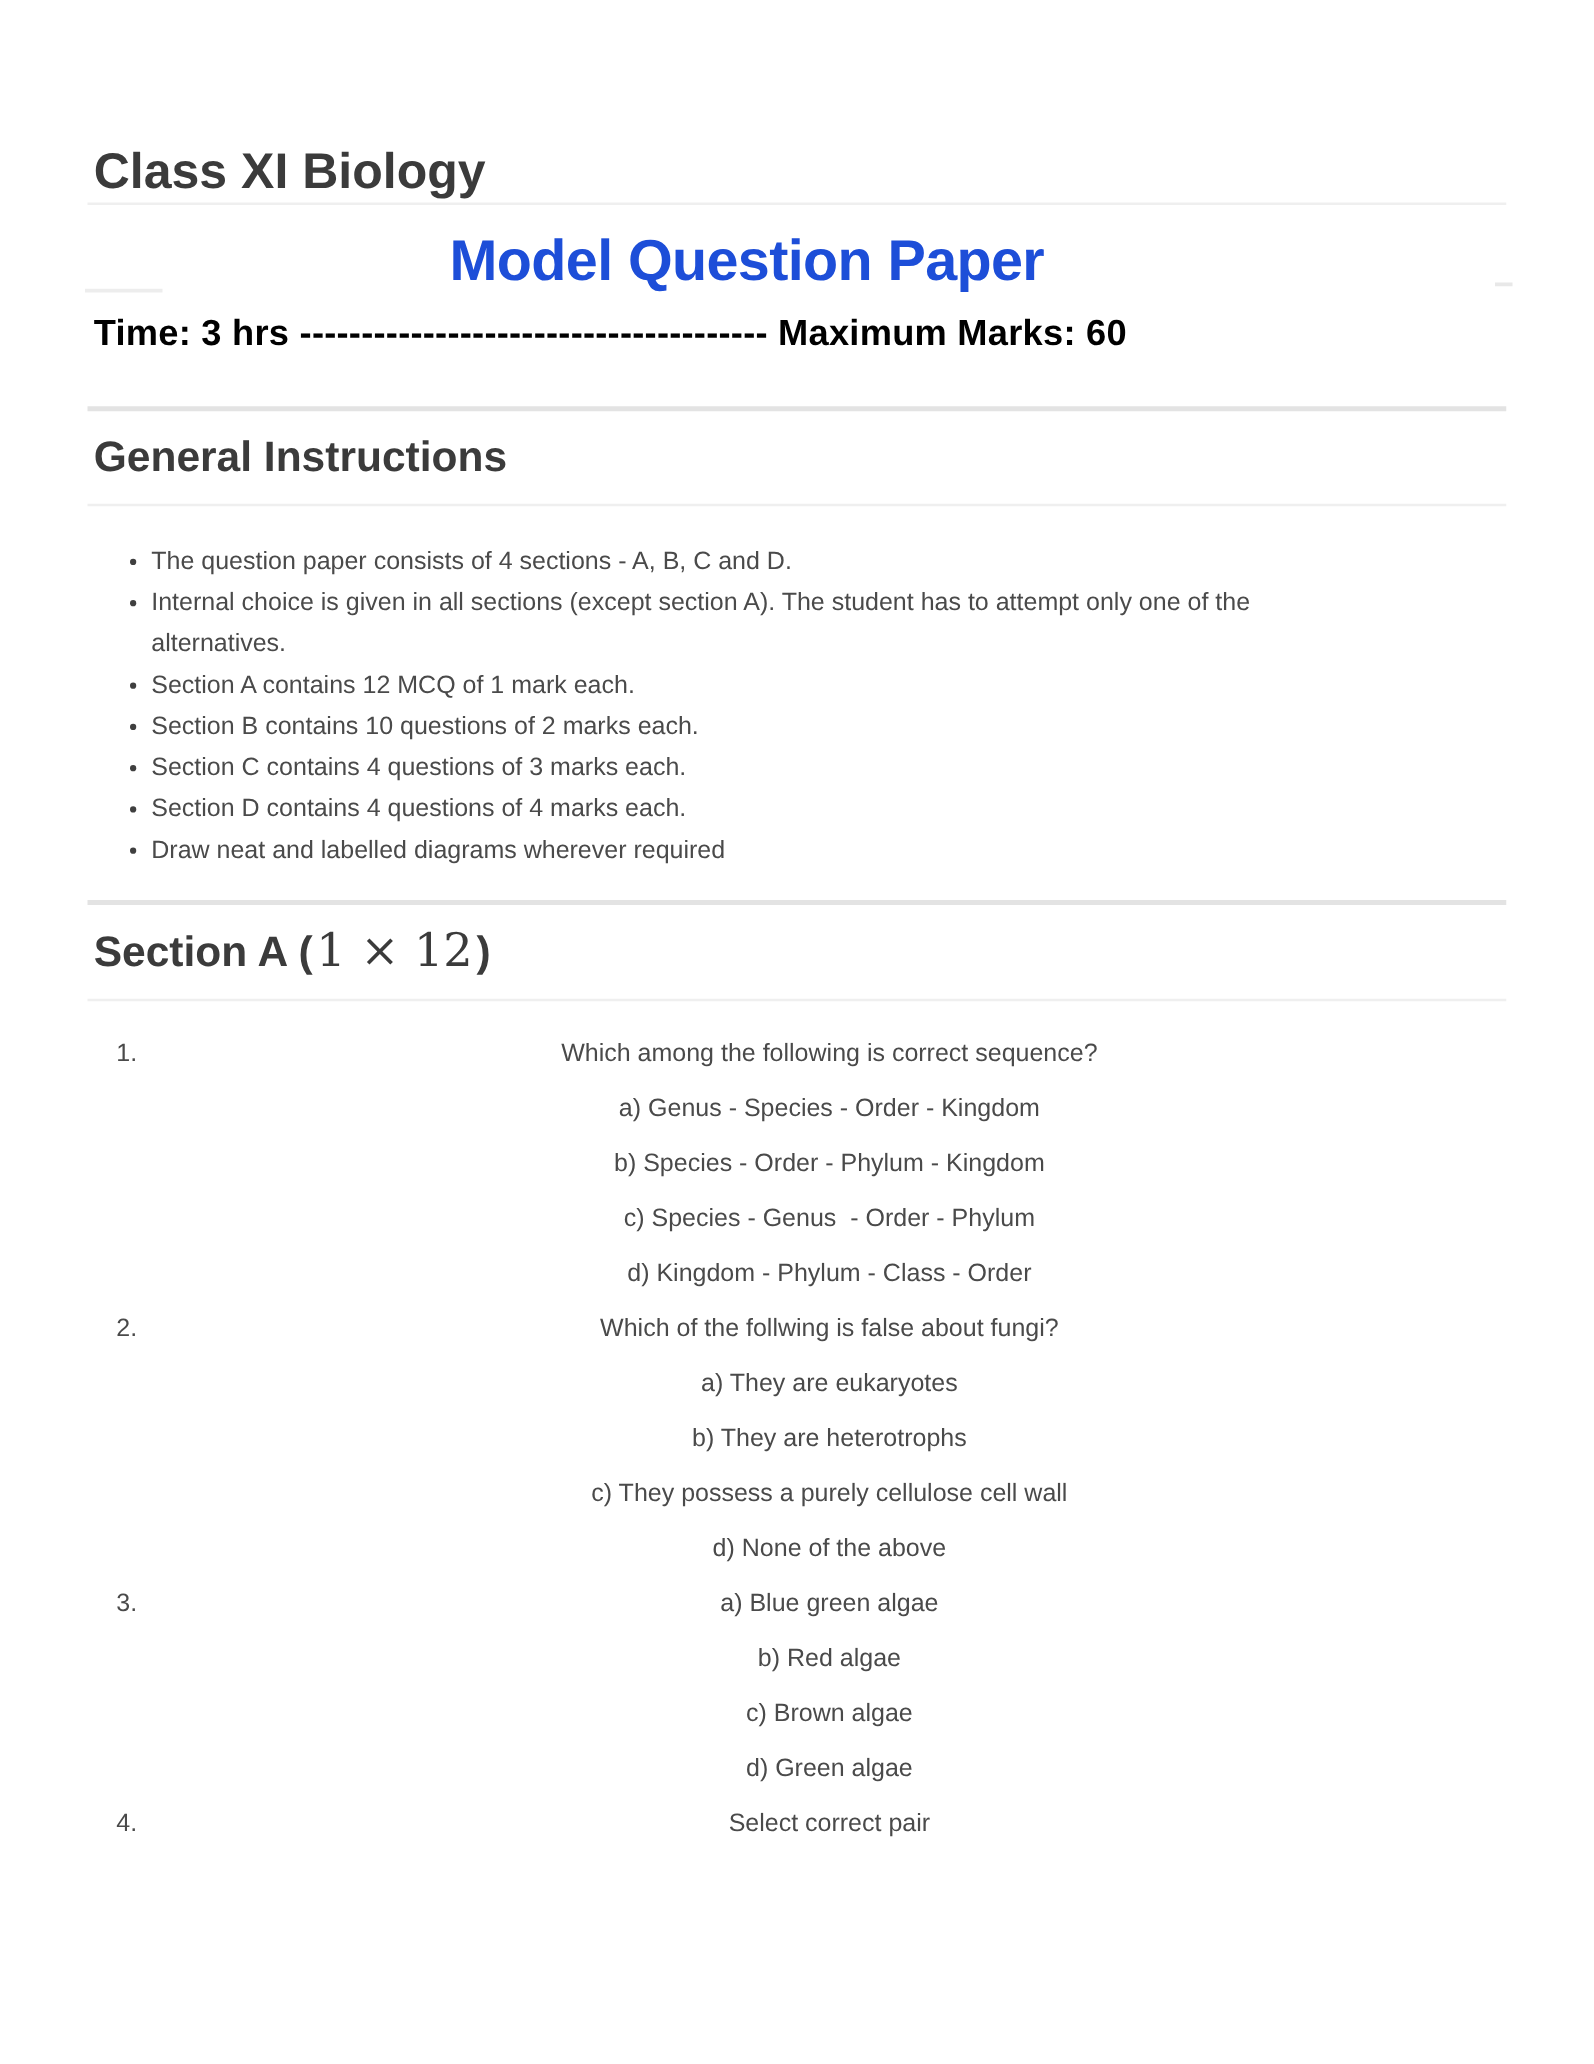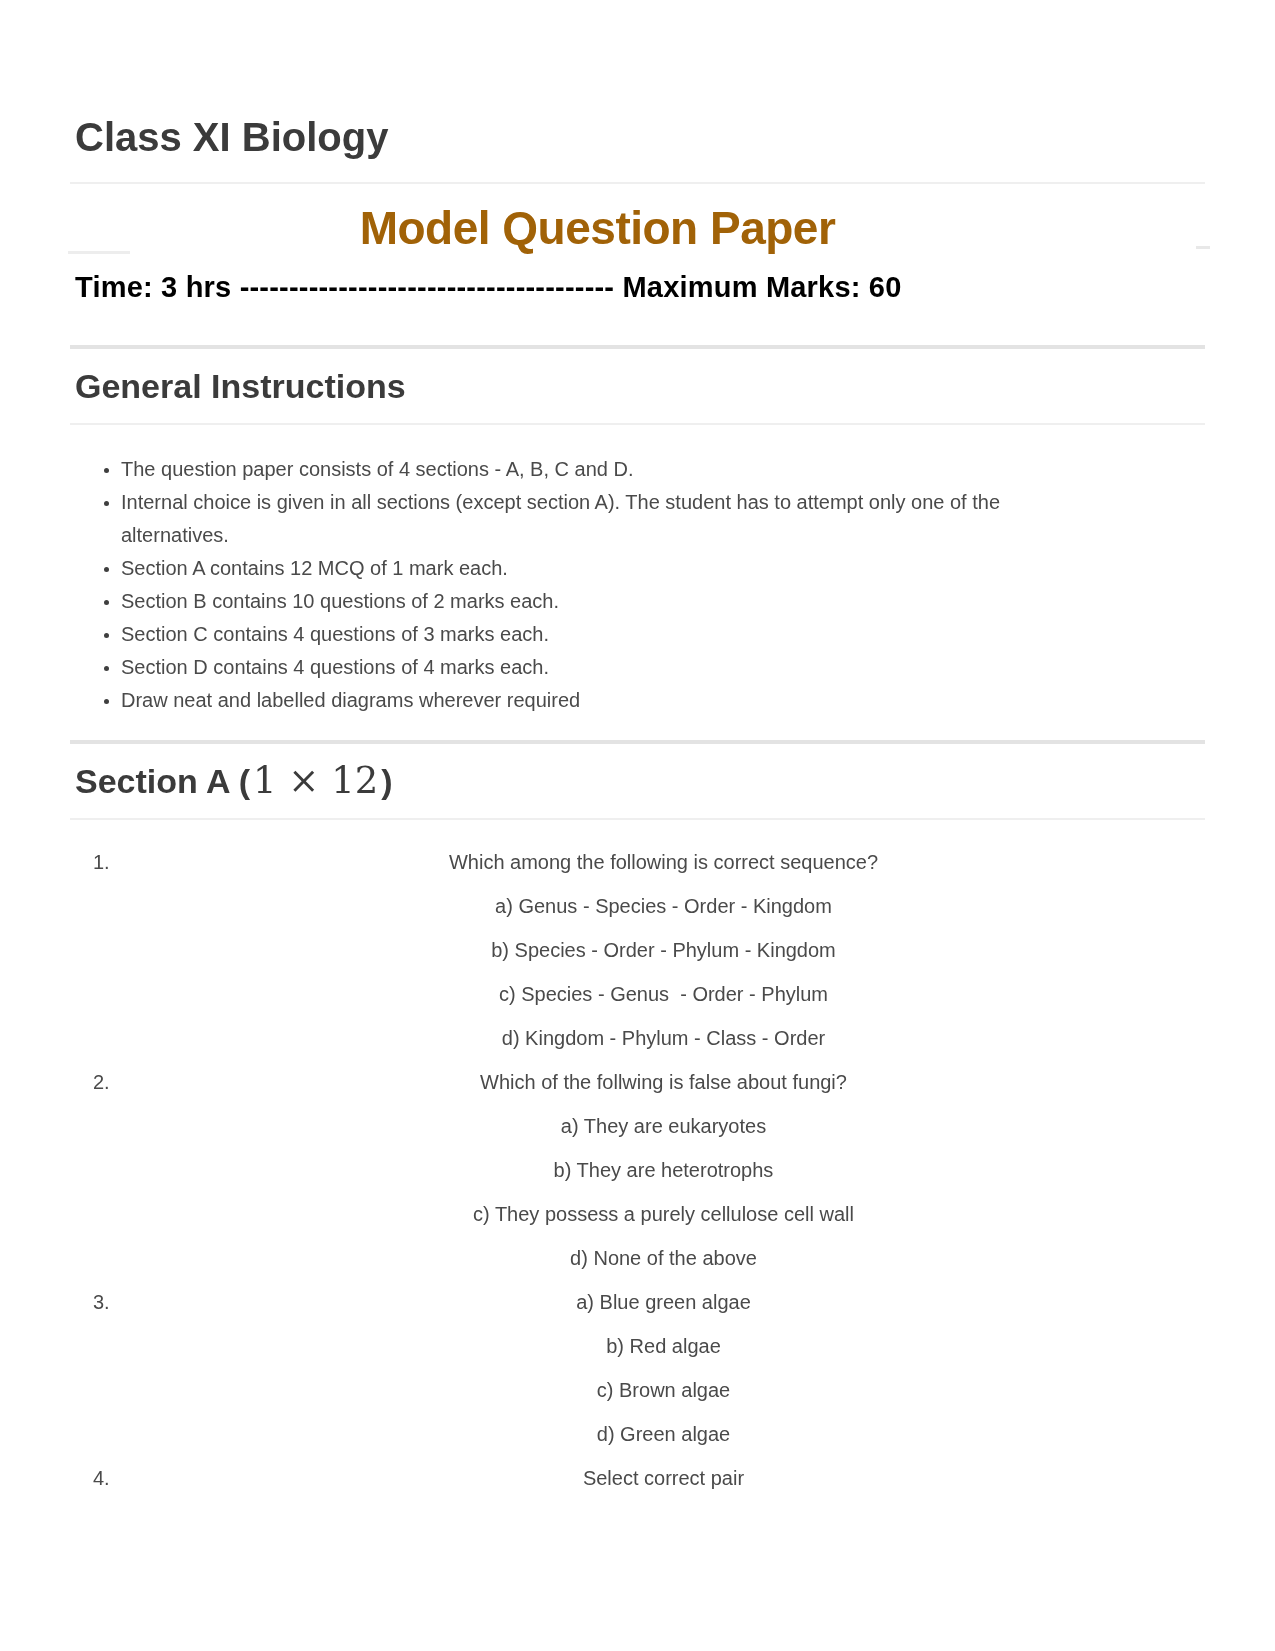--- a/index.html
+++ b/index.html
@@ -13,38 +13,38 @@
   }
   .page { padding: 112px 70px 0 70px; }
 
   
   .h-title {
     font-size: 40px;
     line-height: 50px;
     font-weight: 700;
     color: #3b3b3b;
     border-bottom: 2px solid #efefef;
-    padding-bottom: 20px;
+    padding-bottom: 0;
     padding-left: 5px;
   }
 
   
   .subtitle-wrap {
     position: relative;
     margin-top: 18px;
     height: 54px;
     text-align: center;
     padding-right: 80px;
   }
   .h-subtitle {
     display: inline-block;
     font-size: 46px;
     line-height: 52px;
     font-weight: 700;
-    color: #a16207;
+    color: #1d4ed8;
     letter-spacing: -0.5px;
   }
   .frag-left {
     position: absolute; left: -2px; bottom: 2px;
     width: 62px; height: 3px; background: #ededed;
   }
   .frag-right {
     position: absolute; right: -5px; bottom: 7px;
     width: 14px; height: 3px; background: #e8e8e8;
   }

